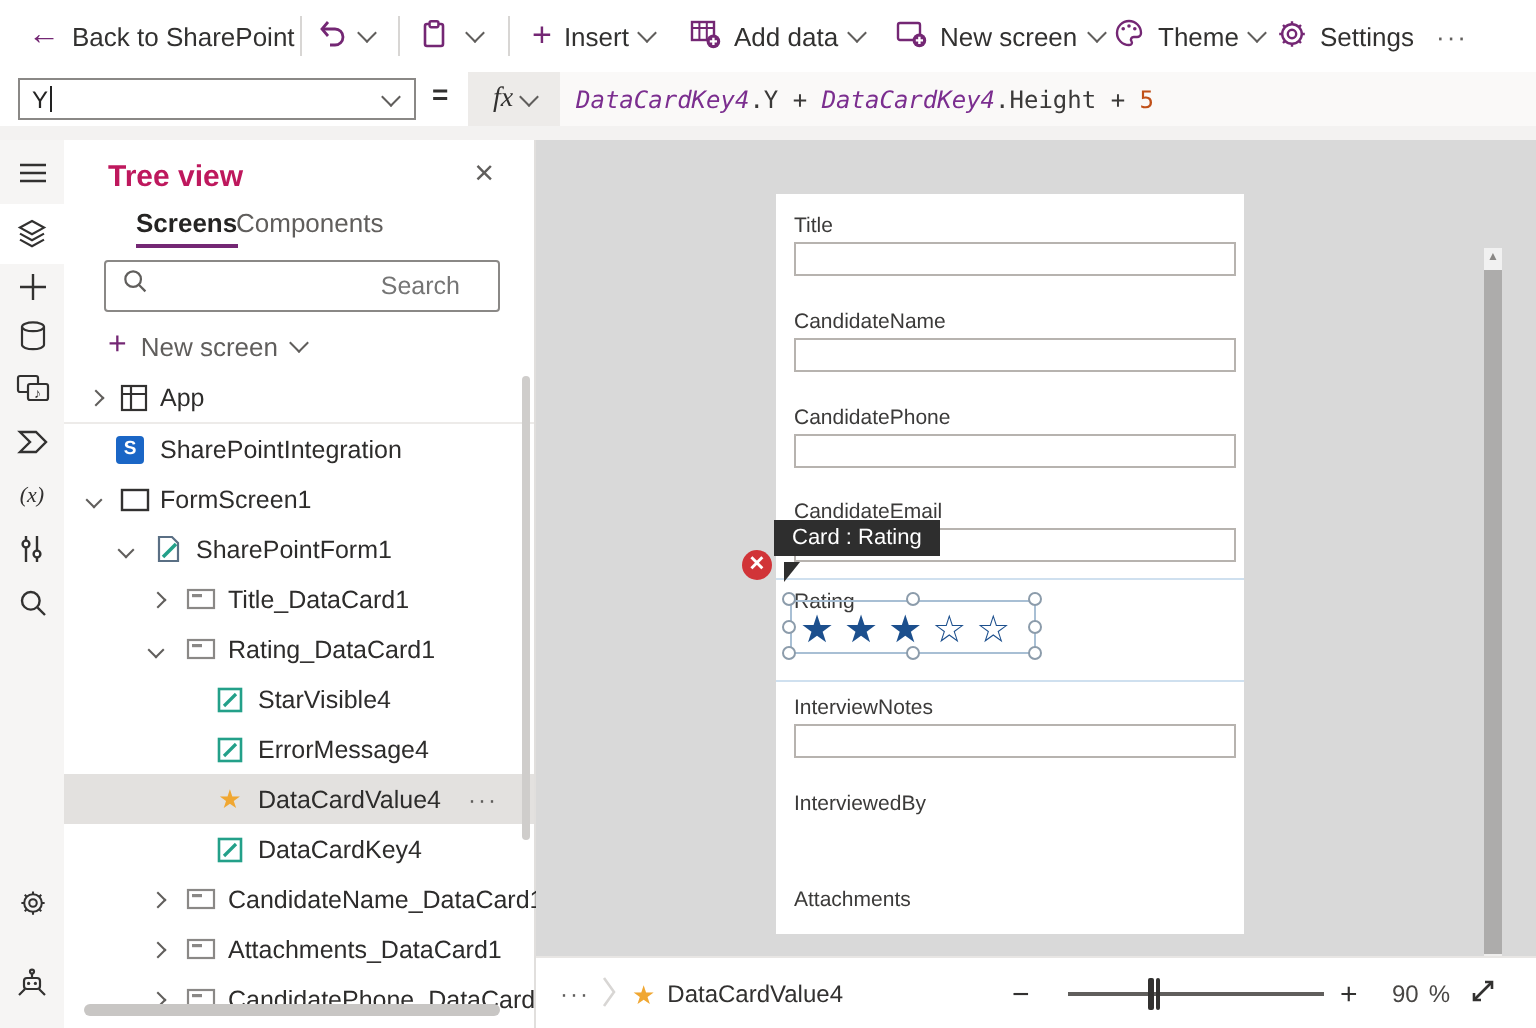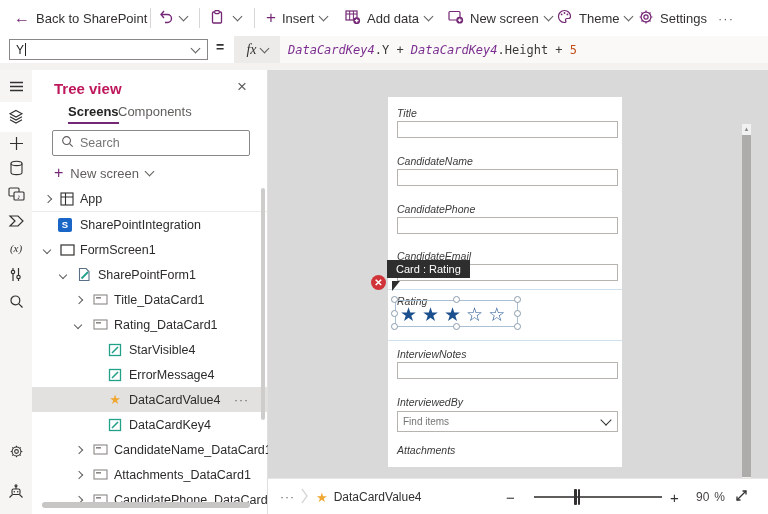--- a/index.html
+++ b/index.html
@@ -46,21 +46,21 @@
   
   .panel { left:32px; top:70px; width:236px; height:444px; background:#fff; border-right:1px solid #e1dfdd; }
   .panel-title { position:absolute; left:22px; top:10px; font-size:15px; font-weight:bold; color:#be185d; }
   .panel-x { position:absolute; right:20px; top:7px; font-size:17px; color:#605e5c; cursor:pointer; }
   .tab { position:absolute; top:34px; font-size:13px; cursor:pointer; }
   .tab.sel { font-weight:bold; color:#252423; border-bottom:2.5px solid #742774; padding-bottom:3px; }
   .tab.unsel { color:#605e5c; }
   .searchbox { position:absolute; left:20px; top:60px; width:198px; height:26px; border:1px solid #8a8886;
                border-radius:2px; background:#fff; display:flex; align-items:center; padding:0 8px; gap:6px; }
   .searchbox input { border:none; outline:none; width:150px; font-size:12.5px;
-                     font-family:"Liberation Sans", sans-serif; color:#252423; background:transparent; }
+                     font-family:"Liberation Sans", sans-serif; color:#252423; background:transparent;text-align:right; }
   .newscreen { position:absolute; left:22px; top:94px; display:flex; align-items:center; gap:7px;
                font-size:13px; color:#605e5c; cursor:pointer; }
   .newscreen .plus { color:#742774; font-size:16px; }
 
   .trow { position:absolute; left:0; width:235px; height:25px; display:flex; align-items:center;
           font-size:12.5px; color:#2d2c2b; cursor:pointer; }
   .trow.sel { background:#e3e1df; }
   .trow .tchev { position:absolute; }
   .trow .ticon { position:absolute; width:16px; height:16px; display:flex; align-items:center; justify-content:center; }
   .trow .tlabel { position:absolute; white-space:nowrap; }
@@ -71,21 +71,21 @@
   .sep { position:absolute; left:0; width:235px; height:1px; background:#edebe9; }
   .spicon { width:14px; height:14px; background:#1a66c6; border-radius:2px; color:#fff; font-size:9.5px;
             font-weight:bold; display:flex; align-items:center; justify-content:center; }
   .goldstar { color:#f0a732; font-size:13px; }
   .hscroll { position:absolute; left:10px; top:432px; width:208px; height:6px; background:#c8c6c4; border-radius:3px; }
   .vscroll { position:absolute; right:2px; top:118px; width:4px; height:232px; background:#cfcdcb; border-radius:2px; }
 
   
   .canvas { left:268px; top:70px; width:500px; height:408px; background:#d9d9d9; }
   .formcard { position:absolute; left:120px; top:27px; width:234px; height:370px; background:#fff; }
-  .flabel { position:absolute; left:9px; font-size:10.5px; color:#3b3a39;font-style:italic; }
+  .flabel { position:absolute; left:9px; font-size:10.5px; color:#3b3a39; }
   .finput { position:absolute; left:9px; width:221px; height:17px; border:1px solid #b7b3af;
             background:#fff; font-size:10px; font-family:"Liberation Sans",sans-serif; padding:0 4px; }
   .cardline { position:absolute; left:0; width:234px; height:1px; background:#cfe0ef; }
   .stars { position:absolute; left:12px; top:206px; font-size:19px; color:#1c4f8d; letter-spacing:5px; white-space:nowrap; }
   .selbox { position:absolute; left:7px; top:203px; width:123px; height:27px; border:1px solid #a8bfd4; }
   .hdl { position:absolute; width:7px; height:7px; background:#fff; border:1px solid #8c9cab; border-radius:50%; }
   .combo { position:absolute; left:9px; top:314px; width:221px; height:21px; border:1px solid #b7b3af;
            background:#fff; display:flex; align-items:center; }
   .combo input { border:none; outline:none; width:180px; font-size:10px; padding:0 5px;
                  font-family:"Liberation Sans",sans-serif; background:transparent; }
@@ -453,24 +453,20 @@
       <div class="hdl" style="left:3px;  top:213px"></div>
       <div class="hdl" style="left:126px;top:213px"></div>
       <div class="hdl" style="left:3px;  top:226px"></div>
       <div class="hdl" style="left:65px; top:226px"></div>
       <div class="hdl" style="left:126px;top:226px"></div>
       <div class="cardline" style="top:243px"></div>
 
       <div class="flabel" style="top:251px">InterviewNotes</div>
       <input class="finput" style="top: 265px;">
       <div class="flabel" style="top:299px">InterviewedBy</div>
-      <div class="combo">
-        <input type="text" placeholder="Find items" style="">
-        <span class="cchev"></span>
-      </div>
       <div class="flabel" style="top:347px">Attachments</div>
 
       <div class="fsb-track">
         <div class="fsb-btn">▲</div>
         <div class="fsb-thumb"></div>
       </div>
     </div>
 
     <div class="tooltip">Card : Rating</div>
     <div class="tippoint"></div>

